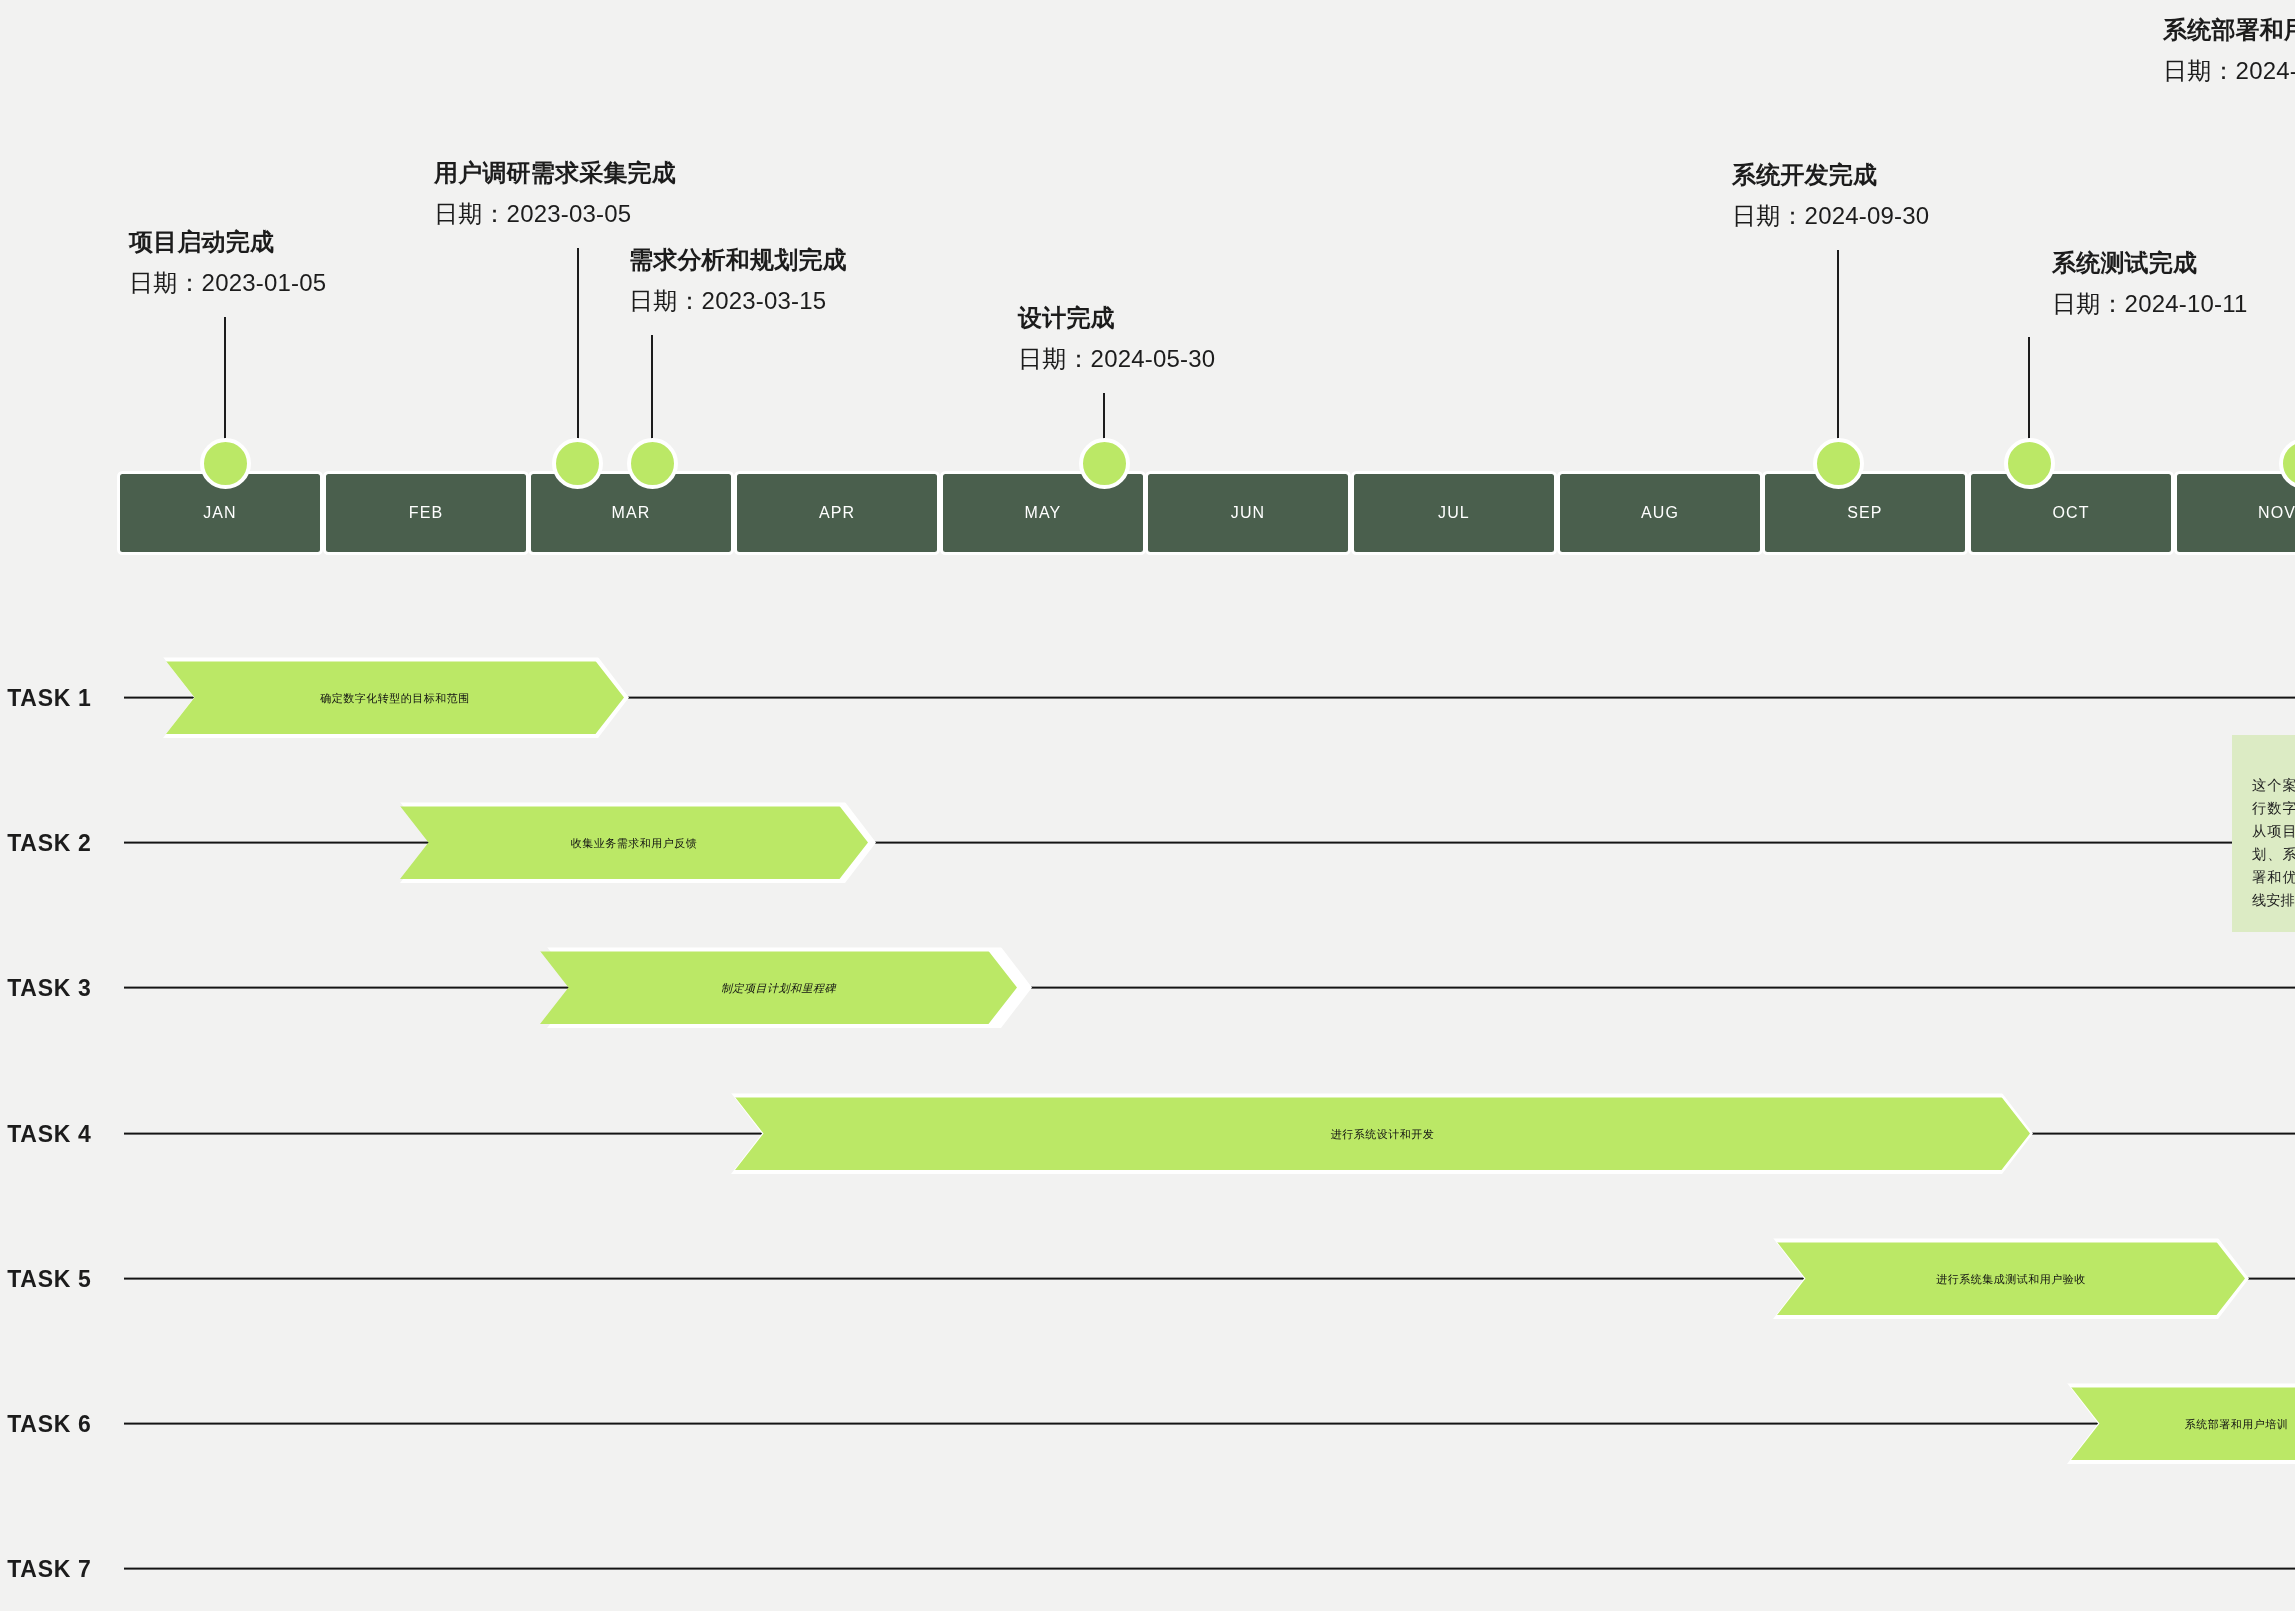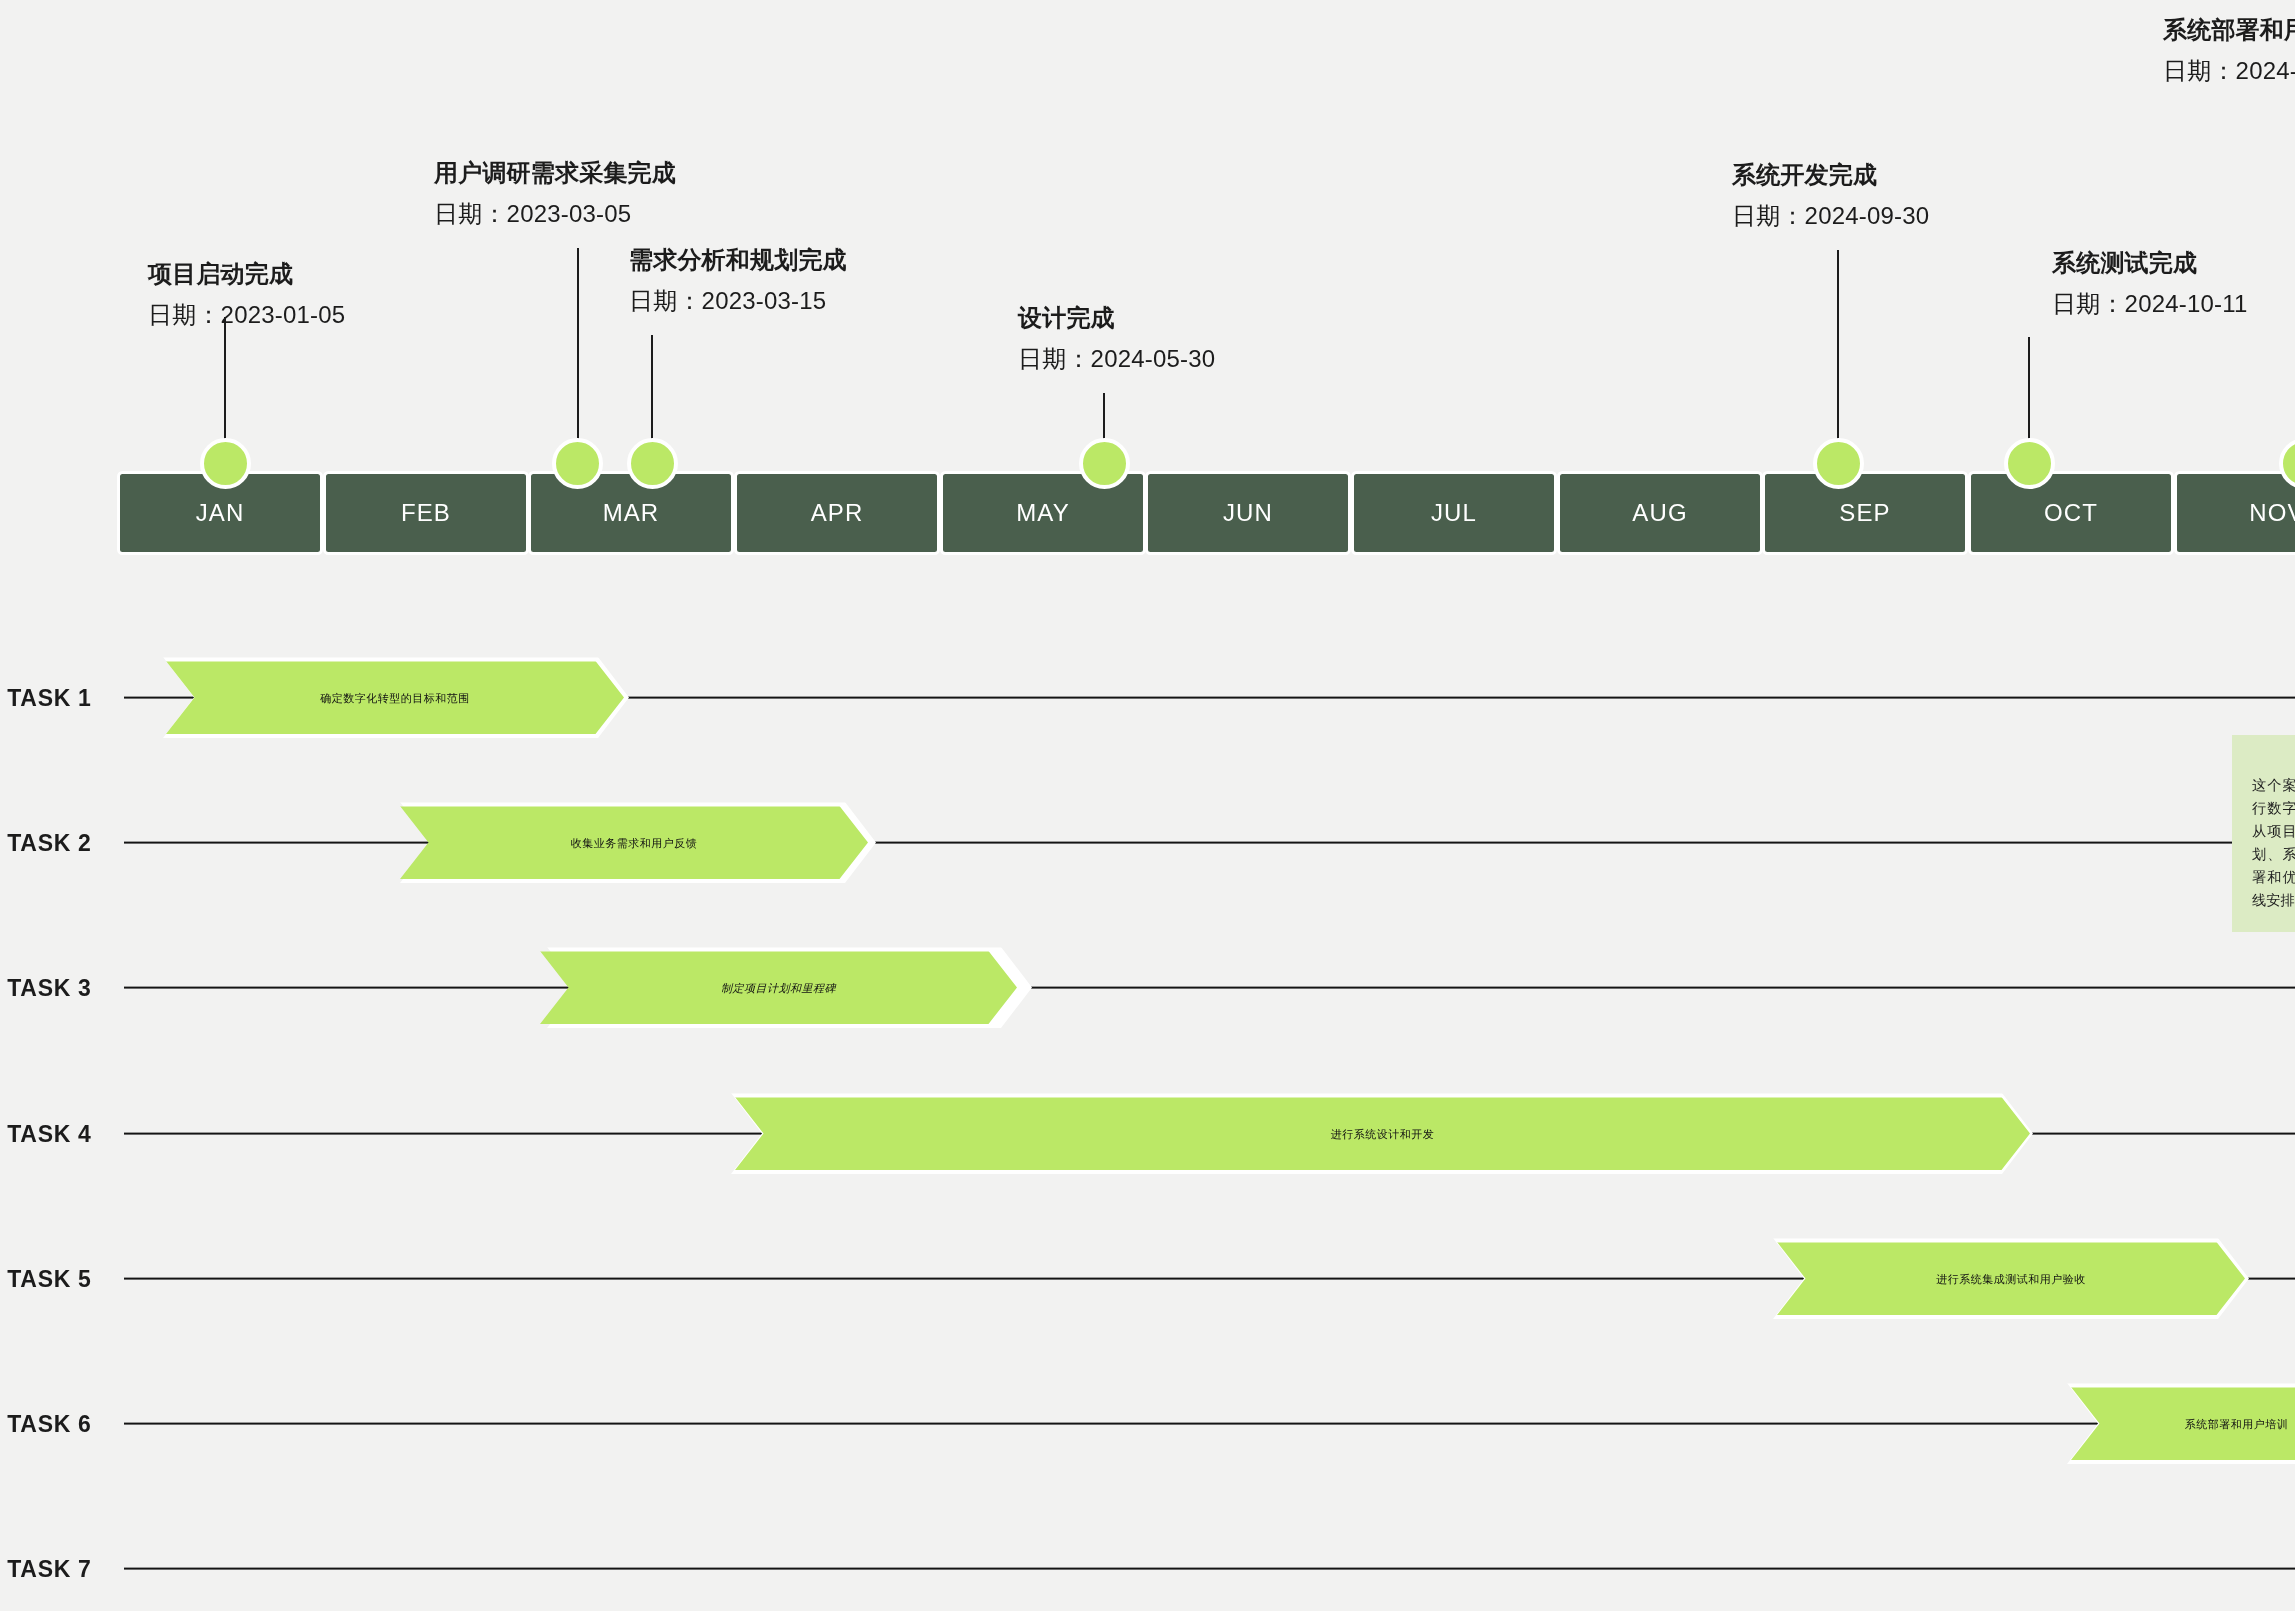--- a/index.html
+++ b/index.html
@@ -68,21 +68,21 @@
     border-radius: 5.5px;
     border: 3.2px solid #ffffff;
     box-sizing: border-box;
     display: flex;
     align-items: center;
     justify-content: center;
     z-index: 3;
   }
   .month-cell span {
     color: #ffffff;
-    font-size: 24px;
+    font-size: 16px;
     font-weight: 400;
     letter-spacing: 1.1px;
   }
 
   
   .task-row {
     position: absolute;
     left: 0;
     width: 2616px;
     height: 101px;
@@ -156,21 +156,21 @@
     line-height: 1.62;
     color: #1e1e1e;
     text-align: justify;
   }
 </style>
 </head>
 <body>
 
 <div id="stage">
 
-  <div class="ms-label" style="left:148px; top:225px;margin-top:32px;">
+  <div class="ms-label" style="left:129px; top:225px;">
     <div class="ms-title">项目启动完成</div>
     <div class="ms-date">日期：2023-01-05</div>
   </div>
   <div class="ms-stem" style="left:224px; top:317px; height:124px;"></div>
   <div class="ms-dot" style="left:200px; top:438px;"></div>
 
   <div class="ms-label" style="left:434px; top:156px;">
     <div class="ms-title">用户调研需求采集完成</div>
     <div class="ms-date">日期：2023-03-05</div>
   </div>

